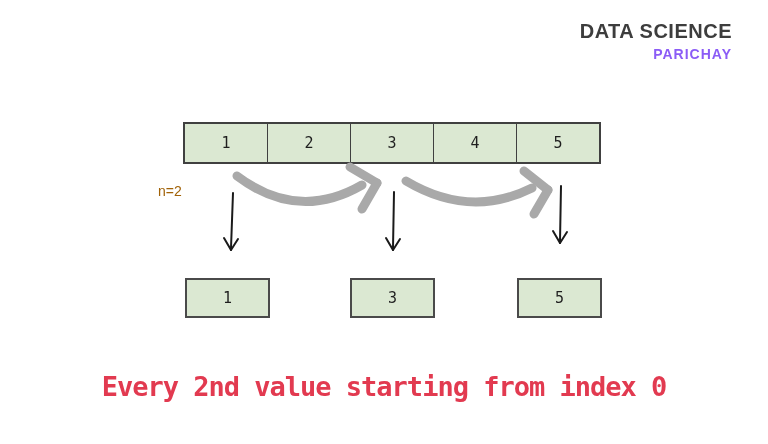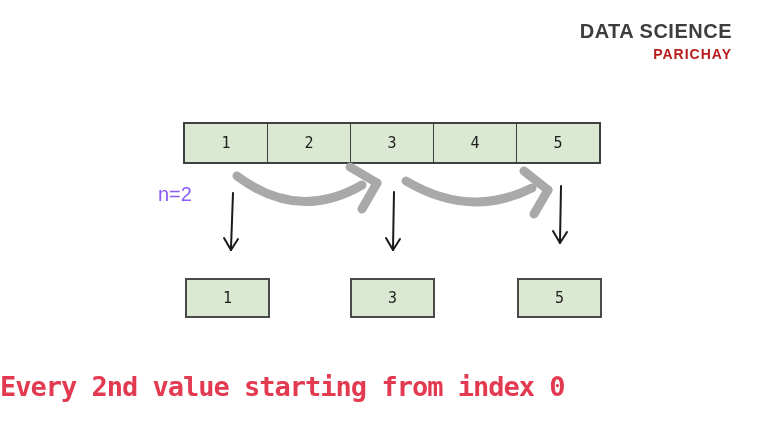--- a/index.html
+++ b/index.html
@@ -21,21 +21,21 @@
     font-size:20px;
     font-weight:bold;
     letter-spacing:.5px;
     color:#3d3d3d;
     font-family:"Liberation Sans", sans-serif;
   }
   .logo-line2{
     font-size:14px;
     font-weight:bold;
     letter-spacing:1px;
-    color:#b91c1c;
+    color:#8b5cf6;
   }
   
   .src-array{
     position:absolute;
     left:183px;top:122px;
     width:418px;height:42px;
     display:flex;
     box-sizing:border-box;
     border:2px solid #404040;
     background:#dbe8d2;
@@ -48,22 +48,22 @@
     font-family:"DejaVu Sans Mono", monospace;
     font-size:15px;
     color:#1f1f1f;
     border-right:1px solid #404040;
   }
   .src-array .cell:last-child{border-right:none;}
   
   .n-label{
     position:absolute;
     left:158px;top:183px;
-    font-size:20px;
-    color:#8b5cf6;
+    font-size:14px;
+    color:#a16207;
     font-family:"Liberation Sans", sans-serif;
   }
   
   .arrows{
     position:absolute;
     left:0;top:0;width:768px;height:444px;
     pointer-events:none;
   }
   
   .res-box{
@@ -81,21 +81,21 @@
     color:#1f1f1f;
   }
   .res-1{left:185px;}
   .res-2{left:350px;}
   .res-3{left:517px;}
   
   .caption{
     position:absolute;
     left:0;top:371px;
     width:768px;
-    text-align:left;
+    text-align:center;
     font-family:"DejaVu Sans Mono", monospace;
     font-weight:bold;
     font-size:27px;
     color:#e23a50;
     letter-spacing:-1px;
   }
 </style>
 </head>
 <body>
 

